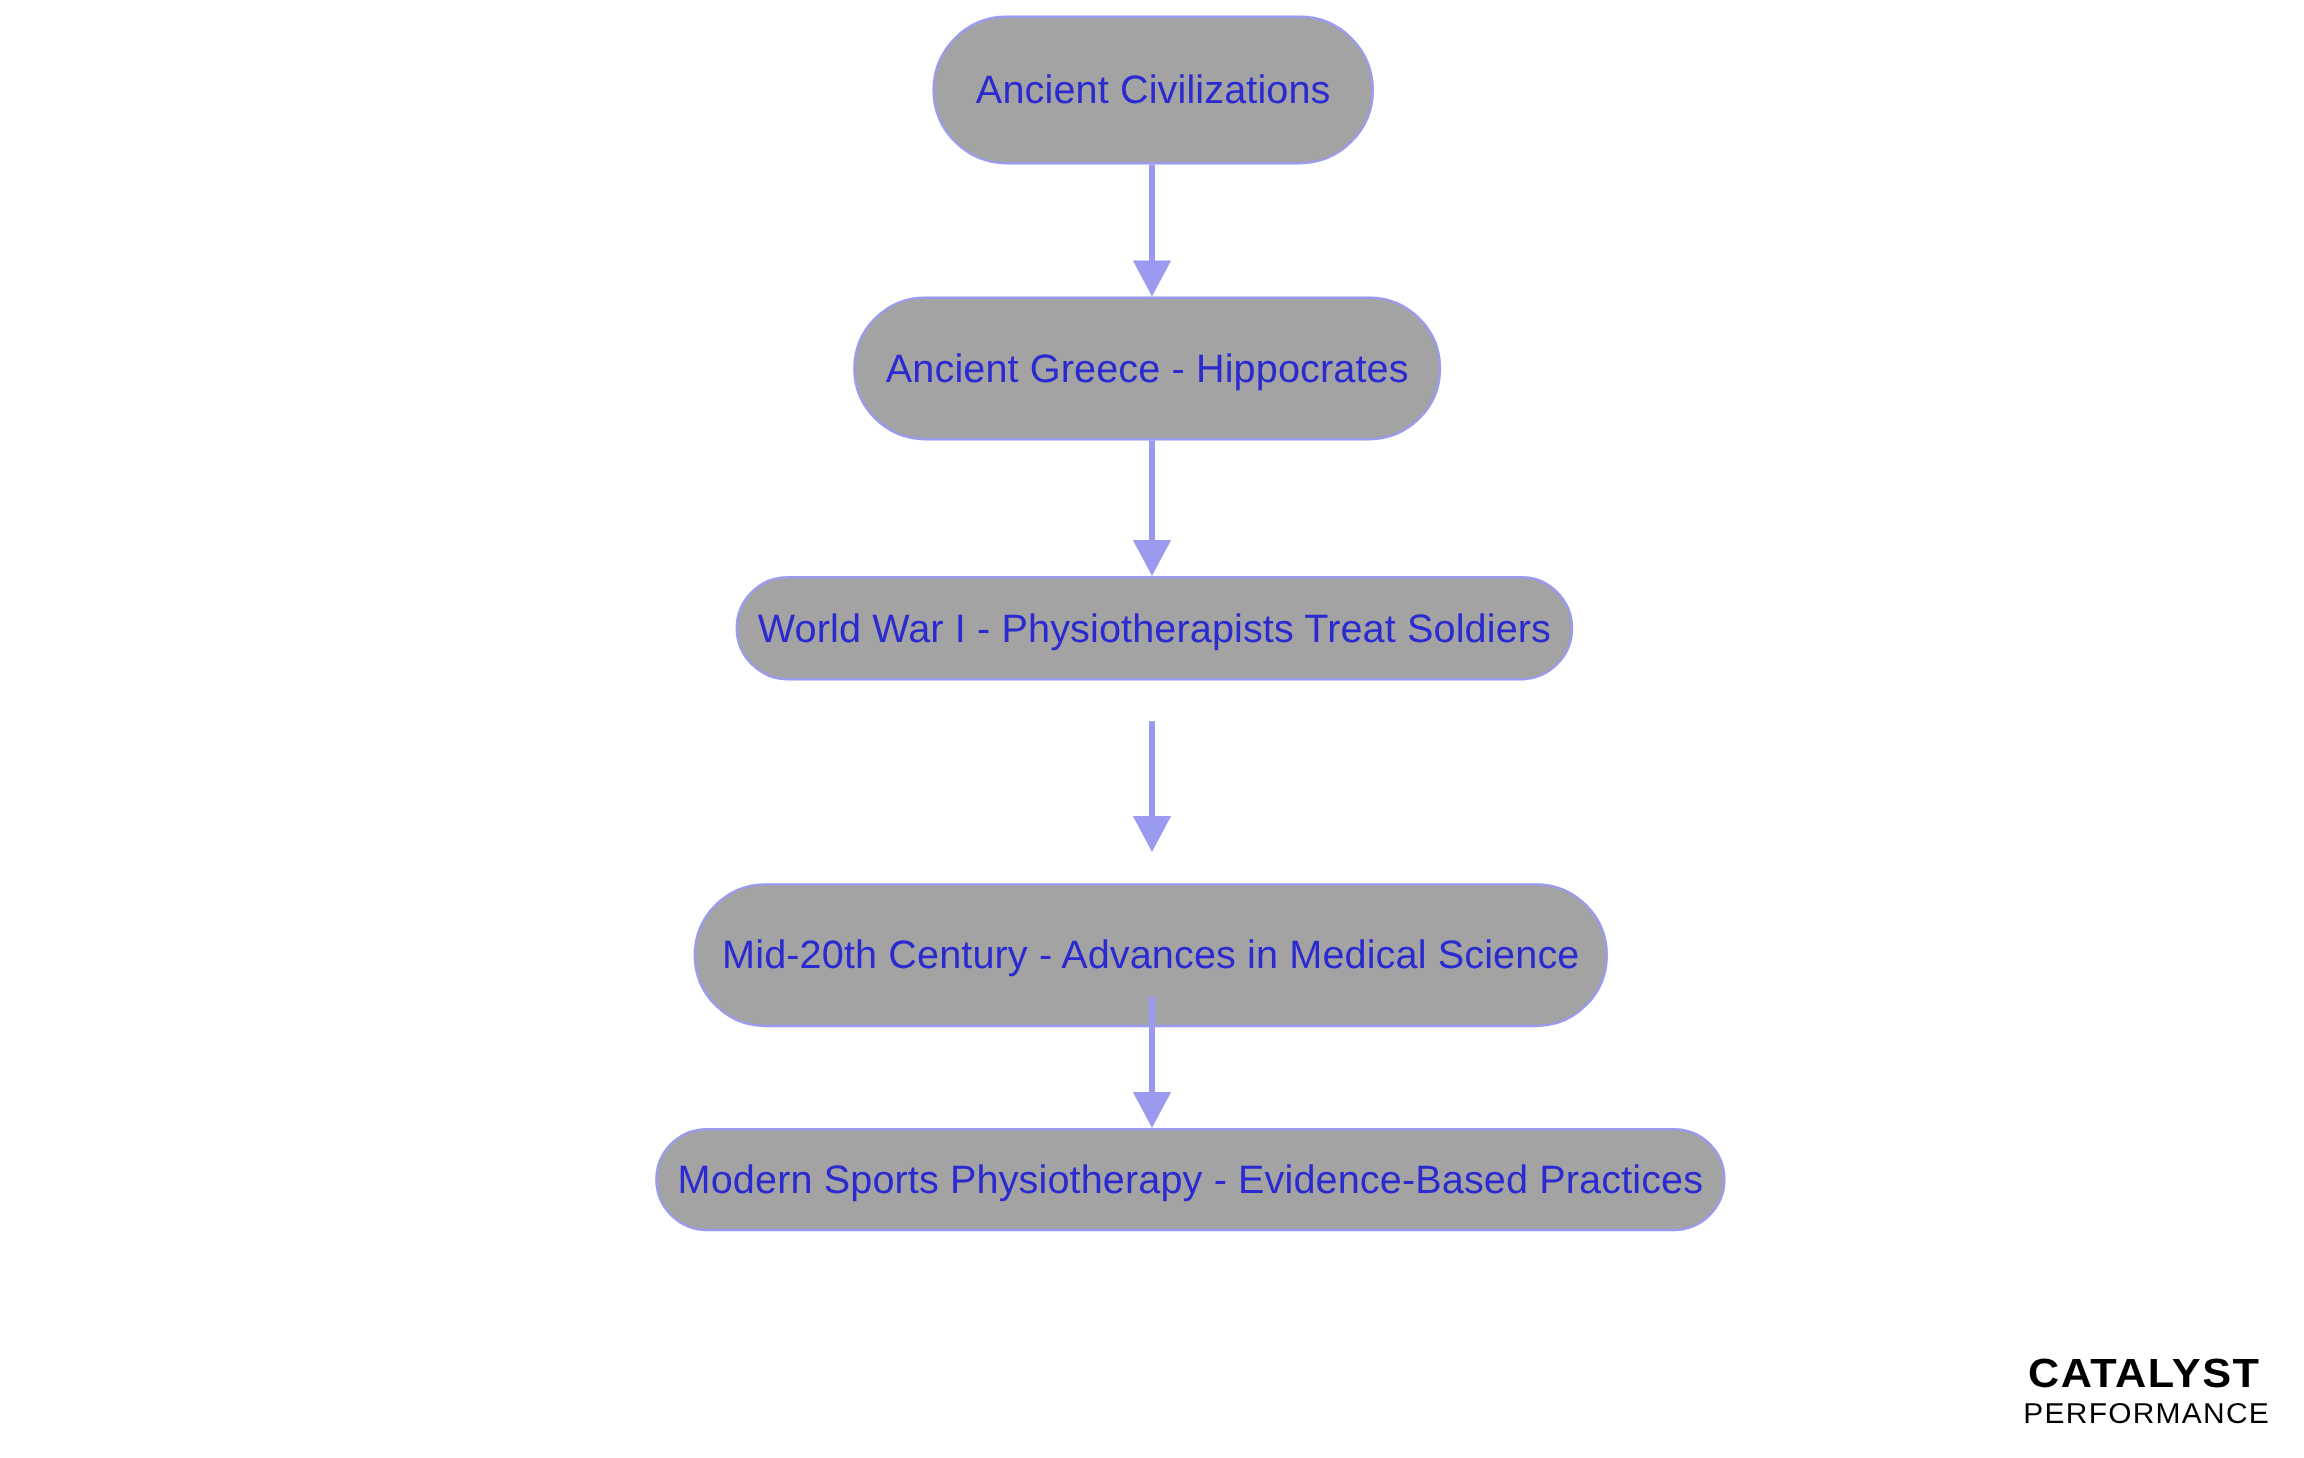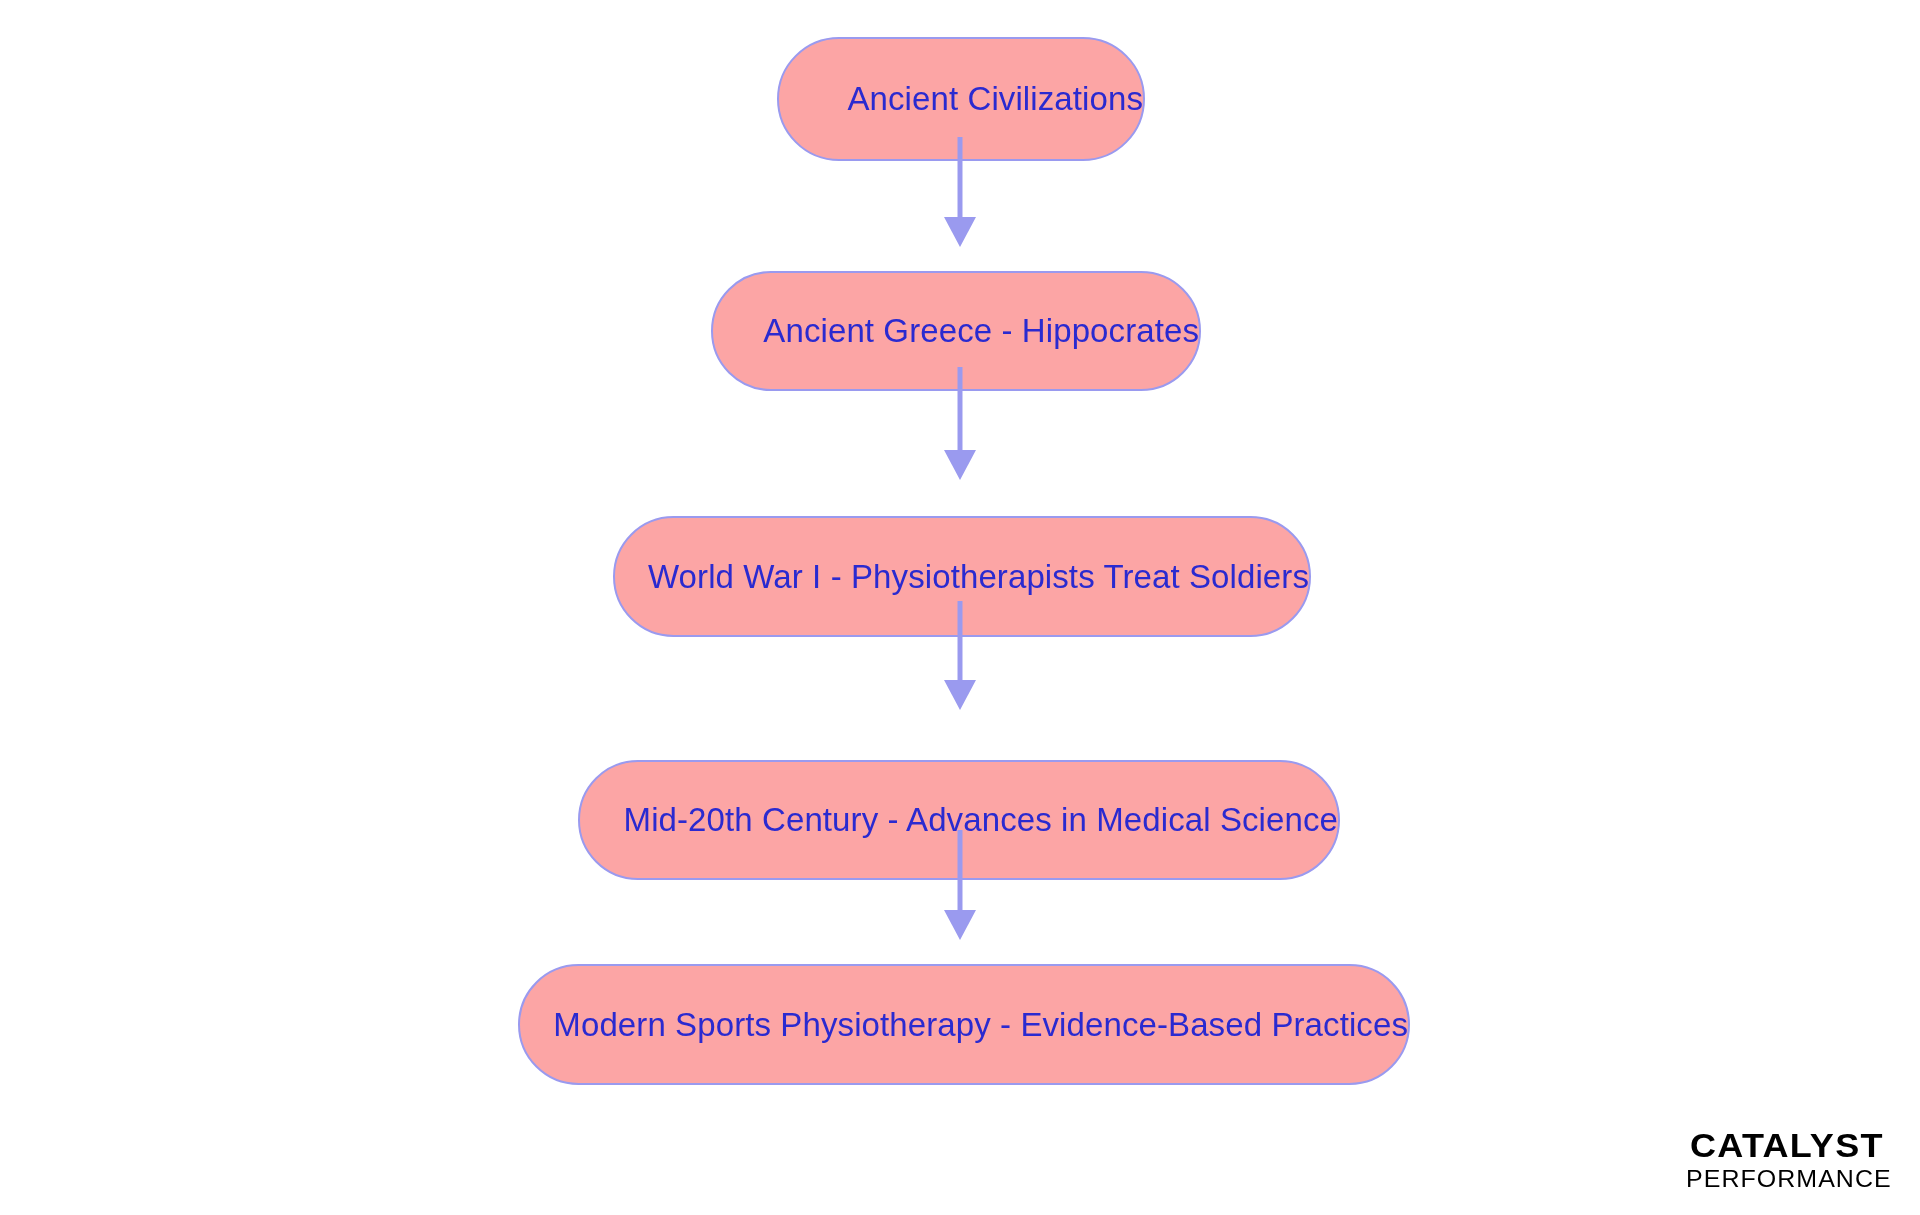--- a/index.html
+++ b/index.html
@@ -19,28 +19,27 @@
     position: absolute;
     left: 0;
     top: 0;
     width: 1920px;
     height: 1215px;
   }
 
   .node {
     position: absolute;
     box-sizing: border-box;
-    background: #fca5a5;
+    background: #a3a3a3;
     border: 2px solid #9a9aef;
     border-radius: 999px;
     display: flex;
     align-items: center;
-    justify-content: flex-end;
+    justify-content: center;
     text-align: center;
-    margin-top: 24px;
   }
 
   .node-label {
     color: #2a2ad0;
     font-family: "Liberation Sans", sans-serif;
     font-size: 33px;
     font-weight: 400;
     line-height: 1.15;
     letter-spacing: 0.1px;
     white-space: nowrap;
@@ -54,23 +53,23 @@
   .connector svg {
     display: block;
     width: 100%;
     height: 100%;
     overflow: visible;
   }
 
   
   #node-0 { left: 777px;  top: 13px;  width: 368px; height: 124px; }
   #node-1 { left: 711px;  top: 247px; width: 490px; height: 120px; }
-  #node-2 { left: 613px;  top: 492px; width: 698px; height: 121px; }
+  #node-2 { left: 613px;  top: 480px; width: 698px; height: 87px; }
   #node-3 { left: 578px;  top: 736px; width: 762px; height: 120px; }
-  #node-4 { left: 518px;  top: 940px; width: 892px; height: 121px; }
+  #node-4 { left: 546px;  top: 940px; width: 892px; height: 86px; }
 
   #conn-0 { left: 960px; top: 137px; height: 110px; }
   #conn-1 { left: 960px; top: 367px; height: 113px; }
   #conn-2 { left: 960px; top: 601px; height: 109px; }
   #conn-3 { left: 960px; top: 830px; height: 110px; }
 
   
   #brand-logo {
     position: absolute;
     right: 28px;

